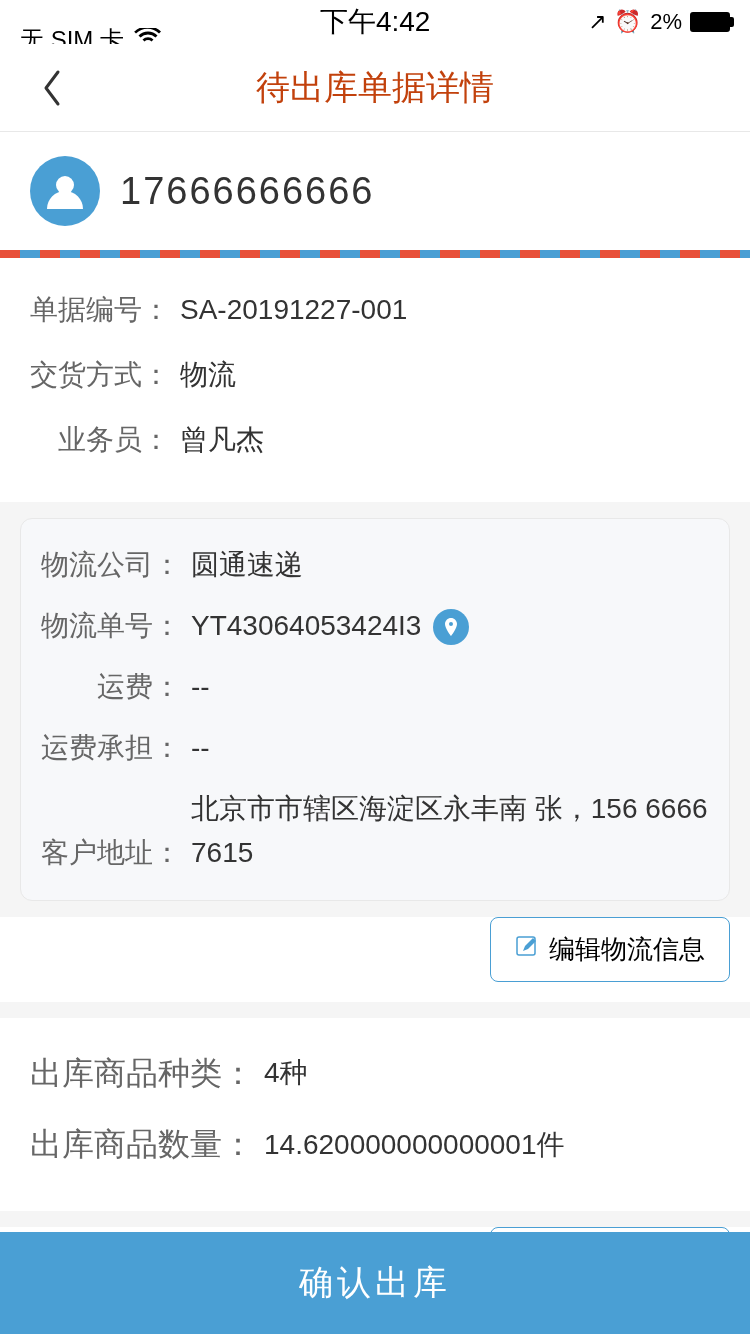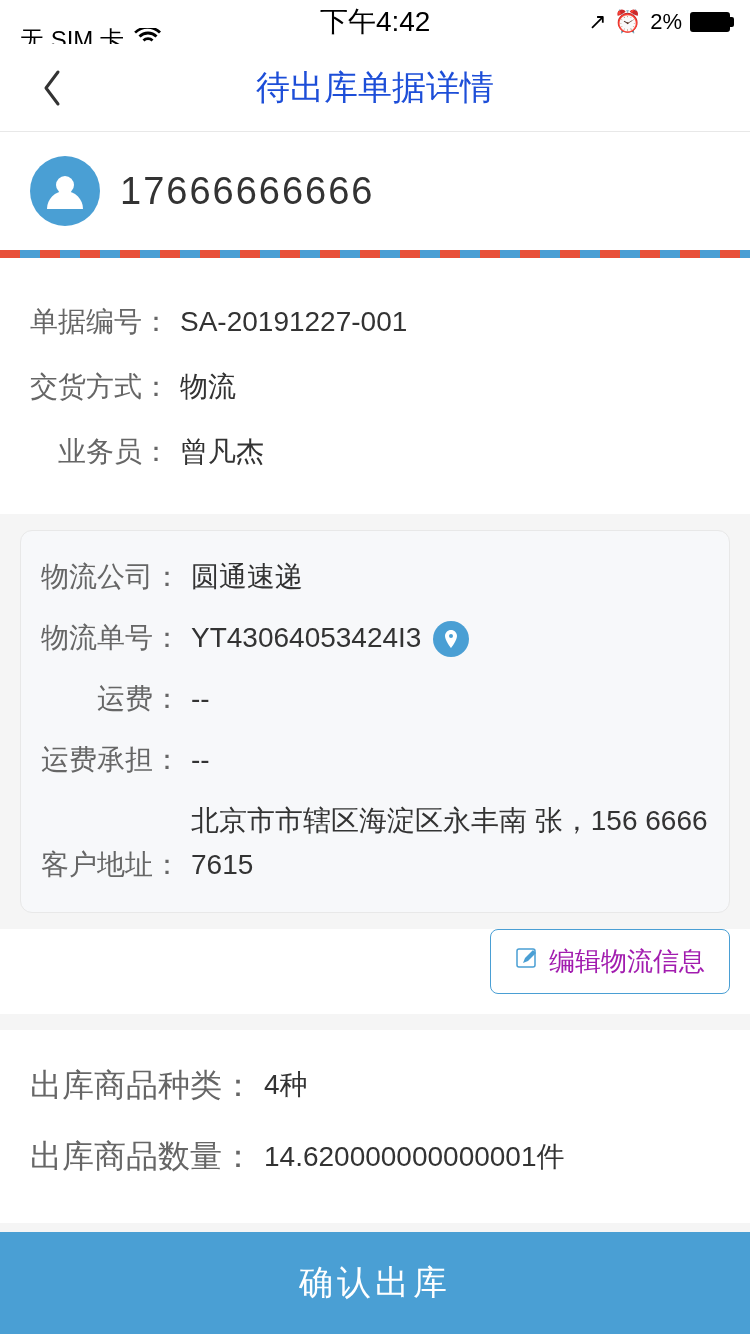--- a/index.html
+++ b/index.html
@@ -68,21 +68,21 @@
       display: flex;
       align-items: center;
       justify-content: center;
       font-size: 36px;
       color: #333;
       cursor: pointer;
     }
     .nav-title {
       font-size: 34px;
       font-weight: 500;
-      color: #1d4ed8;
+      color: #c2410c;
     }
 
     
     .user-section {
       background: #fff;
       padding: 24px 30px;
       display: flex;
       align-items: center;
       gap: 20px;
       margin-bottom: 0;
@@ -121,21 +121,20 @@
     .info-section {
       background: #fff;
       padding: 30px 30px 20px 30px;
       margin-bottom: 16px;
     }
     .info-row {
       display: flex;
       align-items: flex-end;
       margin-bottom: 20px;
       line-height: 1.6;
-      margin-top: 12px;
     }
     .info-label {
       color: #666;
       font-size: 28px;
       min-width: 140px;
       text-align: right;
       flex-shrink: 0;
     }
     .info-value {
       color: #333;
@@ -189,21 +188,21 @@
 
     
     .edit-btn-wrapper {
       display: flex;
       justify-content: flex-end;
       padding: 0 20px 20px 20px;
       background: #fff;
     }
     .edit-btn {
       border: 1px solid #4a9fd4;
-      color: #a21caf;
+      color: #000000;
       background: #fff;
       border-radius: 8px;
       padding: 14px 24px;
       font-size: 26px;
       display: flex;
       align-items: center;
       gap: 10px;
       cursor: pointer;
     }
     .edit-btn-icon { font-size: 24px; }

